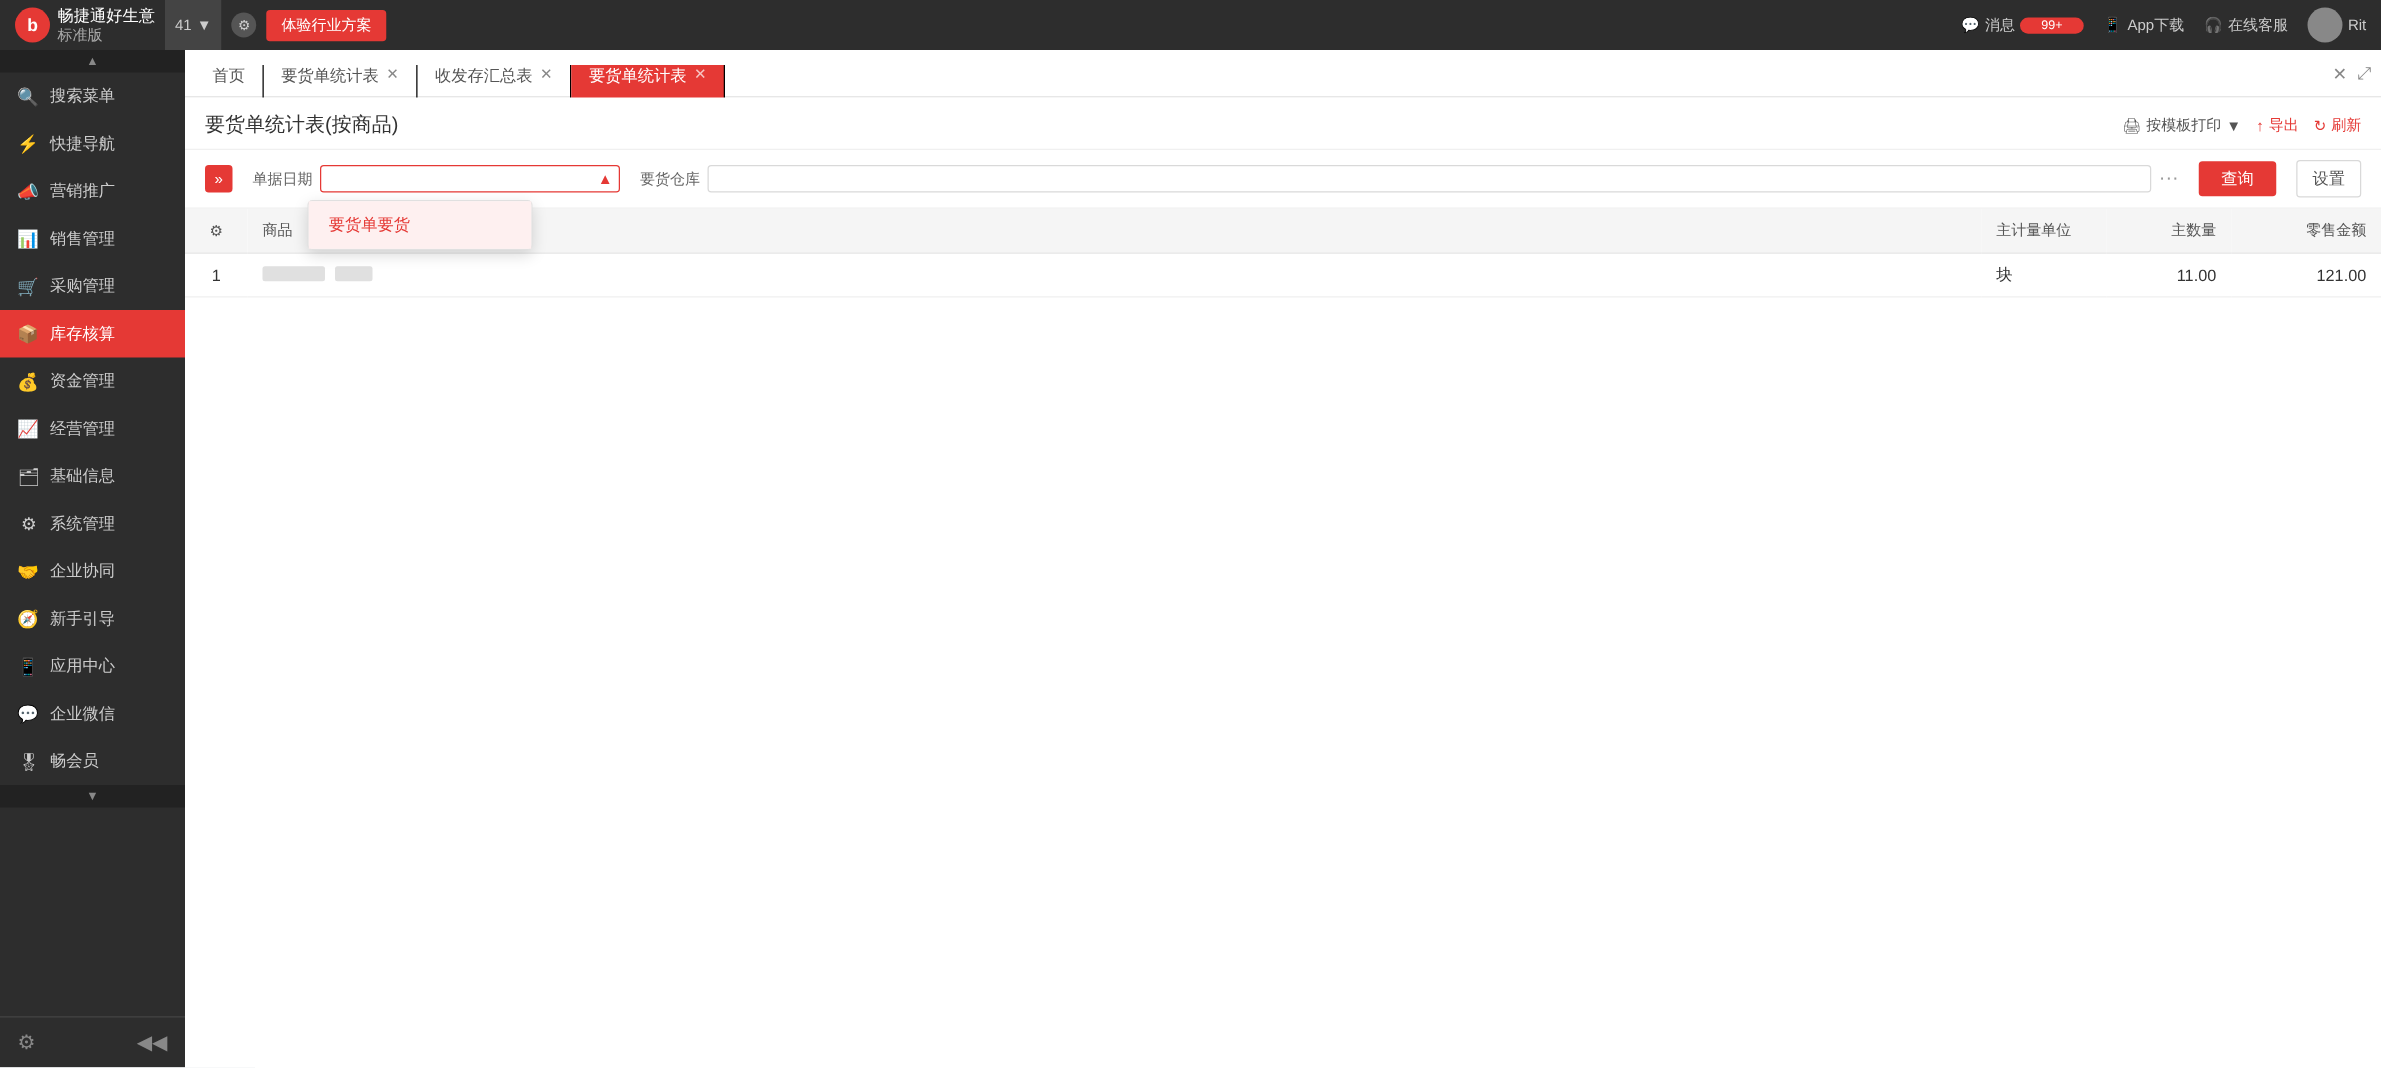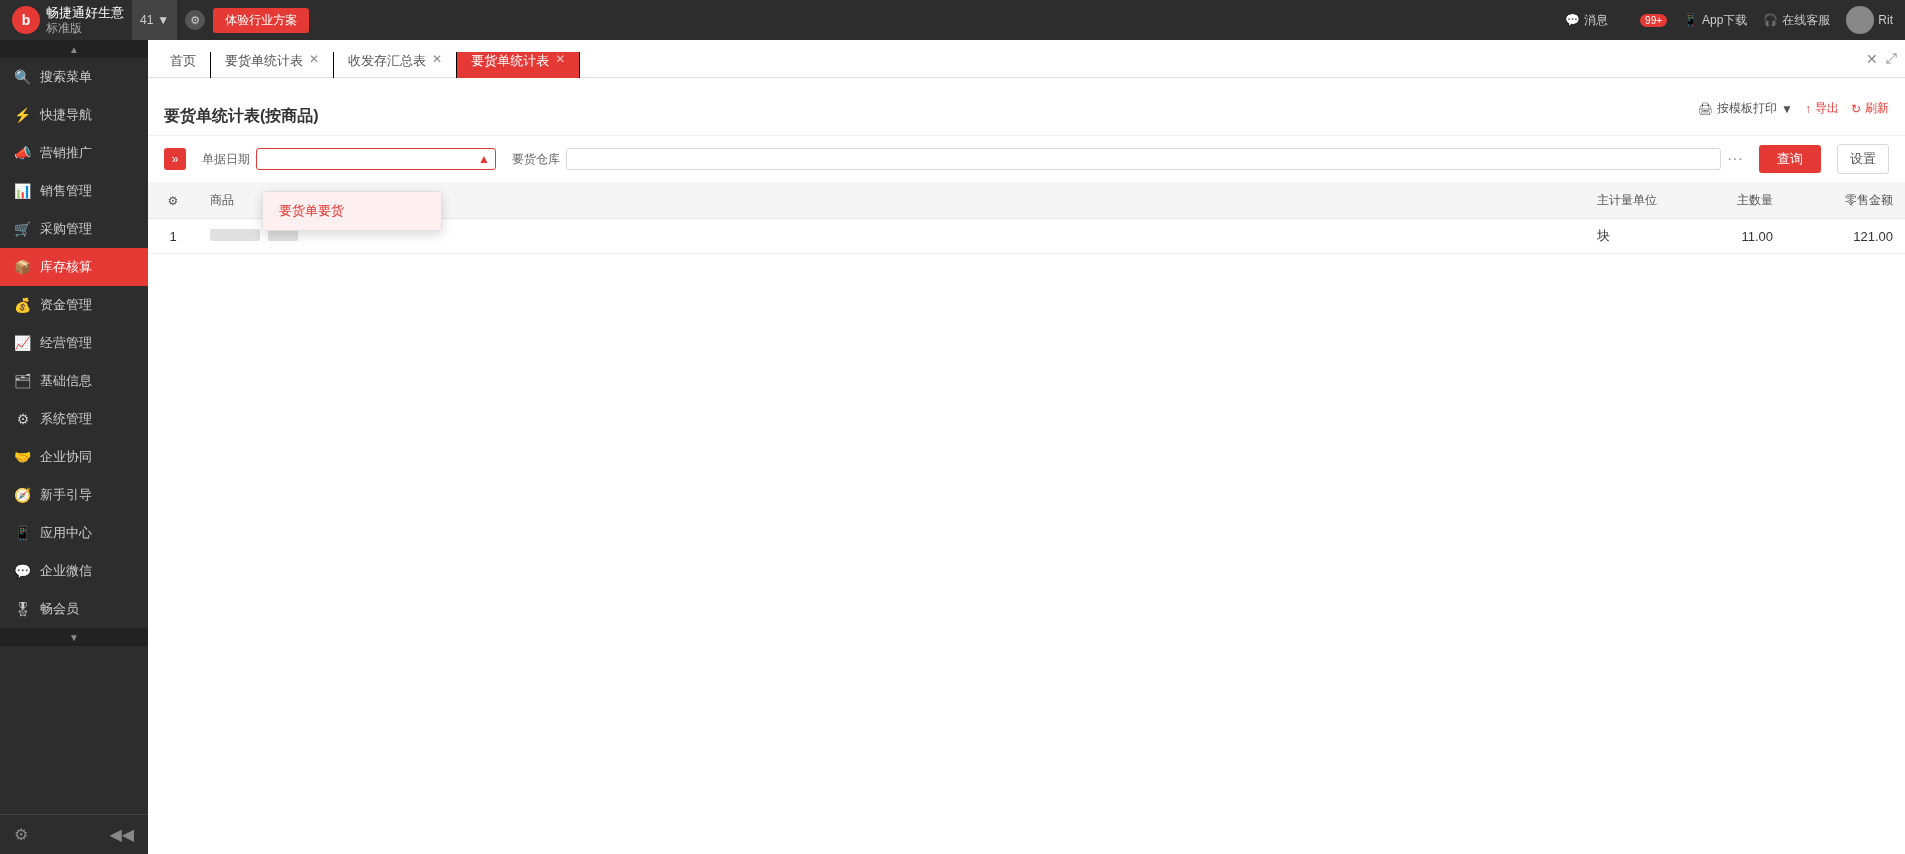--- a/index.html
+++ b/index.html
@@ -18,21 +18,21 @@
     }
     .top-header-left { display: flex; align-items: center; gap: 8px; }
     .logo-area { display: flex; align-items: center; gap: 6px; color: #fff; font-size: 12px; }
     .logo-icon { width: 28px; height: 28px; background: #e53935; border-radius: 50%; display: flex; align-items: center; justify-content: center; color: #fff; font-weight: bold; font-size: 14px; }
     .logo-text { line-height: 1.2; }
     .logo-text div:first-child { color: #fff; font-size: 13px; }
     .logo-text div:last-child { color: #aaa; font-size: 10px; }
     .company-select { background: #444; border: none; color: #ccc; padding: 18px 8px; border-radius: 3px; font-size: 12px; display: flex; align-items: center; gap: 4px; cursor: pointer; }
     .top-header-right { display: flex; align-items: center; gap: 16px; color: #ccc; font-size: 12px; }
     .header-btn { display: flex; align-items: center; gap: 4px; cursor: pointer; color: #ccc; }
-    .badge { background: #e53935; color: #fff; border-radius: 10px; padding: 1px 5px; font-size: 10px; margin-left: 28px; }
+    .badge { background: #e53935; color: #fff; border-radius: 10px; padding: 1px 17px; font-size: 10px; }
     .trial-btn { background: #e53935; color: #fff; padding: 4px 12px; border-radius: 3px; font-size: 12px; cursor: pointer; border: none; }
     .user-avatar { width: 28px; height: 28px; background: #888; border-radius: 50%; }
     .gear-icon-top { width: 20px; height: 20px; background: #555; border-radius: 50%; display: flex; align-items: center; justify-content: center; color: #ccc; font-size: 11px; cursor: pointer; }
 
     
     .main-layout { display: flex; flex: 1; overflow: hidden; }
 
     
     .sidebar { width: 148px; background: #2d2d2d; display: flex; flex-direction: column; flex-shrink: 0; overflow-y: auto; }
     .sidebar-scroll-btn { height: 18px; background: #222; display: flex; align-items: center; justify-content: center; color: #888; font-size: 10px; cursor: pointer; flex-shrink: 0; }
@@ -52,21 +52,21 @@
     .tab.active { background: #e53935; color: #fff; }
     .tab-close { font-size: 12px; cursor: pointer; opacity: 0.7; }
     .tab-bar-right { display: flex; align-items: center; gap: 8px; }
     .tab-bar-icon { color: #888; cursor: pointer; font-size: 14px; }
 
     
     .page-content { flex: 1; overflow: auto; padding: 0; background: #fff; display: flex; flex-direction: column; }
 
     
     .page-title-bar { padding: 12px 16px 8px; display: flex; align-items: center; justify-content: space-between; }
-    .page-title { font-size: 16px; font-weight: bold; color: #333; margin-top: 16px; }
+    .page-title { font-size: 16px; font-weight: normal; color: #333; }
     .page-actions { display: flex; align-items: center; gap: 12px; }
     .action-btn { display: flex; align-items: center; gap: 4px; color: #555; font-size: 12px; cursor: pointer; }
     .action-btn-red { color: #e53935; }
 
     
     .filter-bar { padding: 8px 16px; background: #fff; border-top: 1px solid #f0f0f0; border-bottom: 1px solid #f0f0f0; display: flex; align-items: center; gap: 16px; flex-wrap: wrap; position: relative; }
     .filter-expand-btn { width: 22px; height: 22px; background: #e53935; border-radius: 3px; display: flex; align-items: center; justify-content: center; color: #fff; cursor: pointer; font-size: 12px; flex-shrink: 0; }
     .filter-group { display: flex; align-items: center; gap: 6px; }
     .filter-label { color: #666; font-size: 12px; white-space: nowrap; }
     .filter-date-range { display: flex; align-items: center; gap: 4px; }
@@ -276,21 +276,21 @@
         <div class="filter-expand-btn">»</div>
 
 
         <div class="filter-group filter-type-wrap" id="typeGroup">
           <span class="filter-label">单据日期</span>
           <div class="filter-input-wrap">
             <input class="filter-input" style="border-color: rgb(229, 57, 53);" placeholder="">
             <span class="filter-dropdown-icon">▲</span>
           </div>
 
-          <div class="dropdown-overlay" style="left:60px; top:28px;margin-top:15px;">
+          <div class="dropdown-overlay" style="left:44px; top:28px;">
             <div class="dropdown-item selected">要货单要货</div>
           </div>
         </div>
 
         <div class="filter-warehouse-group">
           <span class="filter-label">要货仓库</span>
           <input class="filter-warehouse-input" placeholder="" style="">
           <span class="filter-more-btn">···</span>
         </div>
 

